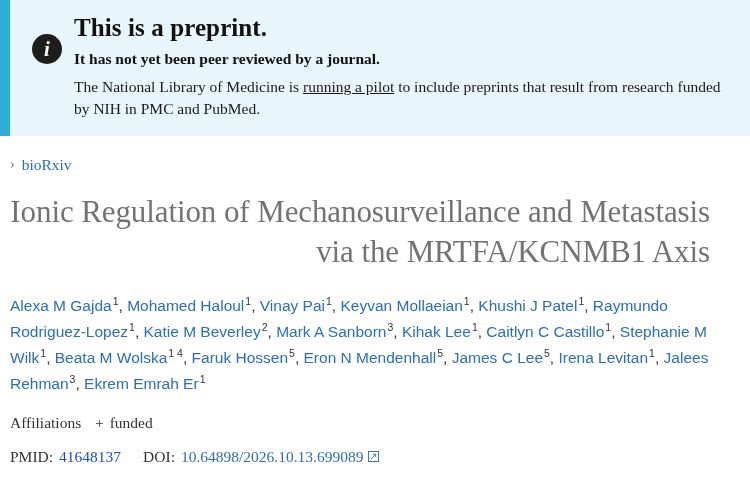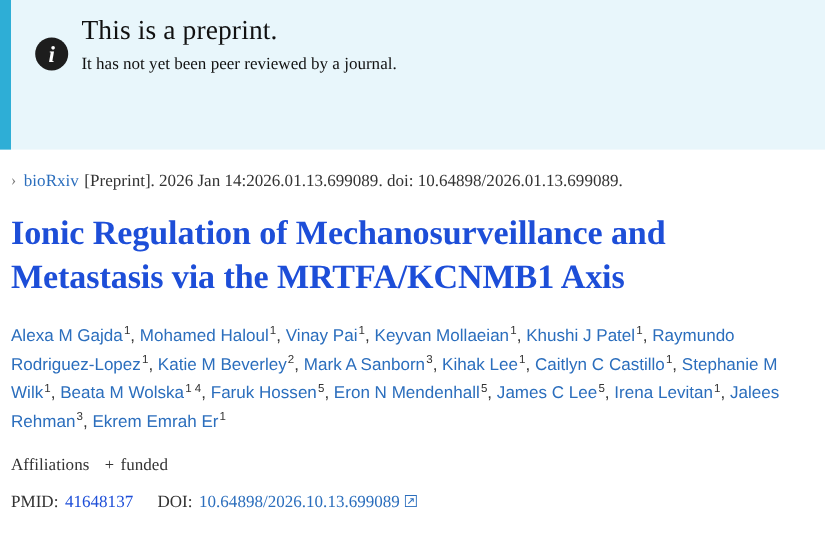--- a/index.html
+++ b/index.html
@@ -42,29 +42,29 @@
     text-align: center;
     font-style: italic;
   }
   .banner-body {
     flex: 1 1 auto;
     padding-left: 4px;
   }
   .banner-title {
     font-family: "Liberation Serif", serif;
     font-size: 25px;
-    font-weight: normal;
+    font-weight: bold;
     color: #111111;
     margin: 0 0 8px 0;
     letter-spacing: .1px;
   }
   .banner-sub {
     font-family: "Liberation Serif", serif;
     font-size: 15.5px;
-    font-weight: normal;
+    font-weight: bold;
     color: #111111;
     margin: 0 0 8px 0;
   }
   .banner-text {
     font-family: "Liberation Serif", serif;
     font-size: 15.5px;
     color: #1a1a1a;
     line-height: 1.42;
     margin: 0;
     max-width: 660px;
@@ -95,26 +95,27 @@
   .journal-link {
     color: #2b6ebd;
     text-decoration: none;
     margin-right: 5px;
   }
 
   
   .article-title {
     font-family: "Liberation Serif", serif;
     font-size: 31px;
-    font-weight: bold;
+    font-weight: normal;
     line-height: 1.28;
-    color: #1d4ed8;
+    color: #737373;
     margin: 18px 0 0 2px;
     letter-spacing: -0.1px;
     max-width: 700px;
+    text-align: right;
   }
 
   
   .authors {
     margin: 22px 0 0 2px;
     font-family: Liberation Sans, sans-serif;
     font-size: 15.5px;
     line-height: 1.65;
     color: #333333;
     max-width: 740px;
@@ -185,29 +186,29 @@
 </head>
 <body>
 
 <div class="banner">
   <div class="banner-icon">
     <div class="info-circle">i</div>
   </div>
   <div class="banner-body">
     <div class="banner-title">This is a preprint.</div>
     <div class="banner-sub">It has not yet been peer reviewed by a journal.</div>
+    <p class="banner-text"><span>The National Library of Medicine is </span><a href="#">running a pilot</a><span> to include preprints that result from research funded by NIH in PMC and PubMed.</span></p>
   </div>
 </div>
 
 <div class="content">
 
   <div class="cite-line">
     <span class="cite-caret">›</span>
     <a href="#" class="journal-link">bioRxiv</a>
-    <span>[Preprint]. 2026 Jan 14:2026.01.13.699089. doi: 10.64898/2026.01.13.699089.</span>
   </div>
 
   <h1 class="article-title">Ionic Regulation of Mechanosurveillance and Metastasis via the MRTFA/KCNMB1 Axis</h1>
 
   <div class="authors"><a class="author" href="#">Alexa M Gajda</a><span class="aff-sup">1</span><span class="comma">, </span><a class="author" href="#">Mohamed Haloul</a><span class="aff-sup">1</span><span class="comma">, </span><a class="author" href="#">Vinay Pai</a><span class="aff-sup">1</span><span class="comma">, </span><a class="author" href="#">Keyvan Mollaeian</a><span class="aff-sup">1</span><span class="comma">, </span><a class="author" href="#">Khushi J Patel</a><span class="aff-sup">1</span><span class="comma">, </span><a class="author" href="#">Raymundo Rodriguez-Lopez</a><span class="aff-sup">1</span><span class="comma">, </span><a class="author" href="#">Katie M Beverley</a><span class="aff-sup">2</span><span class="comma">, </span><a class="author" href="#">Mark A Sanborn</a><span class="aff-sup">3</span><span class="comma">, </span><a class="author" href="#">Kihak Lee</a><span class="aff-sup">1</span><span class="comma">, </span><a class="author" href="#">Caitlyn C Castillo</a><span class="aff-sup">1</span><span class="comma">, </span><a class="author" href="#">Stephanie M Wilk</a><span class="aff-sup">1</span><span class="comma">, </span><a class="author" href="#">Beata M Wolska</a><span class="aff-sup">1 4</span><span class="comma">, </span><a class="author" href="#">Faruk Hossen</a><span class="aff-sup">5</span><span class="comma">, </span><a class="author" href="#">Eron N Mendenhall</a><span class="aff-sup">5</span><span class="comma">, </span><a class="author" href="#">James C Lee</a><span class="aff-sup">5</span><span class="comma">, </span><a class="author" href="#">Irena Levitan</a><span class="aff-sup">1</span><span class="comma">, </span><a class="author" href="#">Jalees Rehman</a><span class="aff-sup">3</span><span class="comma">, </span><a class="author" href="#">Ekrem Emrah Er</a><span class="aff-sup">1</span></div>
 
   <div class="aff-row">
     <span class="aff-label">Affiliations</span>
     <button class="expand-btn">
       <span class="plus-icon">+</span>

